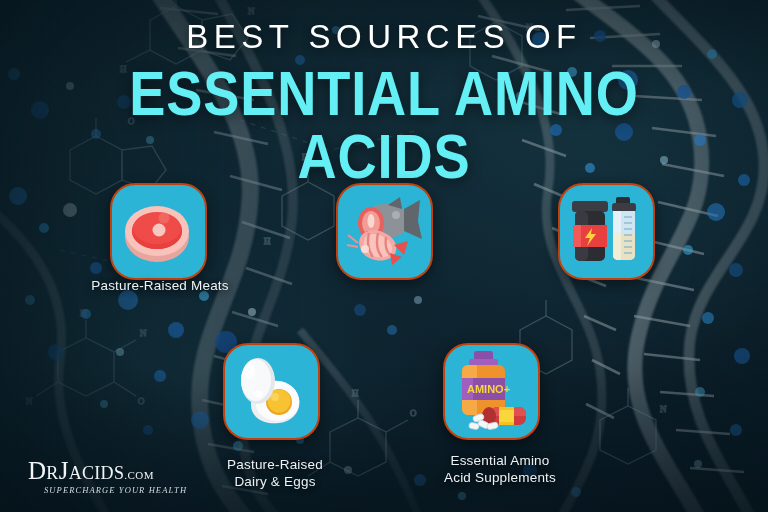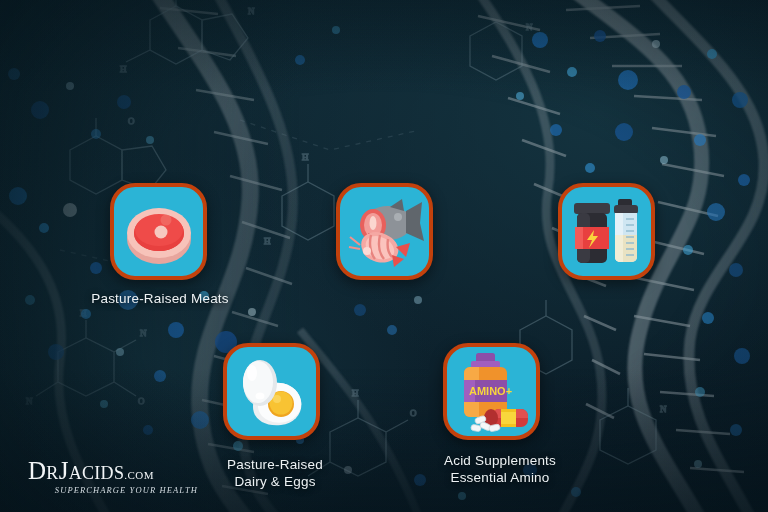--- a/index.html
+++ b/index.html
@@ -33,51 +33,51 @@
   .kicker{margin-top:20px;color:#ffffff;font-size:33px;line-height:1;
           letter-spacing:5.5px;font-weight:300;
           text-shadow:0 2px 10px rgba(0,0,0,.55);}
   .title{margin-top:9px;color:#63EFF4;font-size:63px;line-height:1;
          font-weight:700;letter-spacing:1px;
          transform:scaleX(.86);transform-origin:50% 50%;
          text-shadow:0 3px 14px rgba(0,0,0,.5);}
 
   
   .tile{position:absolute;width:97px;height:97px;border-radius:25px;
-        background:#2BB4D6;border:4px solid #c2410c;box-sizing:border-box;
+        background:#2BB4D6;border:2px solid #c2410c;box-sizing:border-box;
         box-shadow:0 4px 14px rgba(0,0,0,.45);}
   .tile-inner{position:relative;width:100%;height:100%;}
 
   .cap{position:absolute;text-align:center;color:#EDF2F4;font-size:13.5px;
        line-height:17px;font-weight:400;letter-spacing:.2px;
        text-shadow:0 1px 6px rgba(0,0,0,.85);}
 
   
   #tile-meat{left:110px;top:183px;}
-  #cap-meat{left:25px;top:290px;width:270px;}
+  #cap-meat{left:25px;top:277px;width:270px;}
   #tile-fish{left:336px;top:183px;}
   #cap-fish{left:255px;top:293px;width:250px;}
   #tile-whey{left:558px;top:183px;}
   #cap-whey{left:485px;top:293px;width:250px;}
   
   #tile-eggs{left:223px;top:343px;}
   #cap-eggs{left:160px;top:456px;width:230px;}
   #tile-supp{left:443px;top:343px;}
   #cap-supp{left:380px;top:452px;width:240px;}
 
   
   .logo{position:absolute;left:28px;top:458px;width:170px;}
   .logo-main{color:#F2F5F7;font-family:"Liberation Serif","DejaVu Serif",serif;
              font-size:25px;line-height:26px;letter-spacing:.3px;white-space:nowrap;}
   .logo-main .cap1{font-size:25px;}
   .logo-main .sm{font-size:18px;}
   .logo-dom{font-size:11px;letter-spacing:.5px;margin-top:36px;}
   .logo-tag{margin-top:-3px;margin-left:16px;color:#D6DEE3;font-style:italic;
             font-family:"Liberation Serif","DejaVu Serif",serif;
-            font-size:8.5px;letter-spacing:1.1px;white-space:nowrap;text-align:right;}
+            font-size:8.5px;letter-spacing:1.1px;white-space:nowrap;}
 </style>
 </head>
 <body>
 
 <div id="poster">
 
   <div class="bg-base"></div>
 
   <svg class="dna-layer" width="768" height="512" viewBox="0 0 768 512" preserveAspectRatio="none">
     <defs>
@@ -264,20 +264,24 @@
       <circle cx="348" cy="470" r="4" fill="#c5dae4" opacity=".35"></circle>
       <circle cx="392" cy="330" r="5" fill="#2878bd" opacity=".5"></circle>
       <circle cx="418" cy="300" r="4" fill="#9fd0e4" opacity=".4"></circle>
       <circle cx="360" cy="310" r="6" fill="#18599b" opacity=".45"></circle>
     </g>
   </svg>
 
   <div class="dark-left"></div>
   <div class="vignette"></div>
 
+  <div class="head-wrap">
+    <div class="kicker">BEST SOURCES OF</div>
+    <div class="title">ESSENTIAL AMINO ACIDS</div>
+  </div>
 
   <div class="tile" id="tile-meat">
     <div class="tile-inner">
       <svg width="89" height="89" viewBox="0 0 89 89">
         <ellipse cx="45" cy="52" rx="32" ry="25" fill="#E8A59D"></ellipse>
         <ellipse cx="45" cy="46" rx="32" ry="25" fill="#F7C3BA"></ellipse>
         <ellipse cx="45" cy="46" rx="25" ry="18" fill="#E8403F"></ellipse>
         <path d="M20,46 a25,18 0 0 1 50,0 a25,18 0 0 1 -50,0" fill="#E8403F"></path>
         <ellipse cx="45" cy="43" rx="24" ry="16" fill="#EF4B49"></ellipse>
         <circle cx="47" cy="45" r="6.5" fill="#F6C8C0"></circle>
@@ -389,22 +393,22 @@
         <g fill="#F4F6F8" stroke="#D6DBDF" stroke-width=".8">
           <rect x="28" y="70" width="11" height="6" rx="3" transform="rotate(-20 33 73)"></rect>
           <rect x="33" y="76" width="11" height="6" rx="3" transform="rotate(25 38 79)"></rect>
           <rect x="42" y="78" width="11" height="6" rx="3" transform="rotate(-12 47 81)"></rect>
           <rect x="24" y="78" width="10" height="6" rx="3" transform="rotate(10 29 81)"></rect>
         </g>
       </svg>
     </div>
   </div>
   <div class="cap" id="cap-supp">
-    <div>Acid Supplements</div>
-  <div>Essential Amino</div>
+    <div>Essential Amino</div>
+  <div>Acid Supplements</div>
     </div>
 
   <div class="logo">
     <div class="logo-main"><span class="cap1">D</span><span class="sm">R</span><span class="cap1">J</span><span class="sm">ACIDS</span><span class="logo-dom">.COM</span></div>
     <div class="logo-tag">SUPERCHARGE YOUR HEALTH</div>
   </div>
 
 </div>
 
 </body></html>

